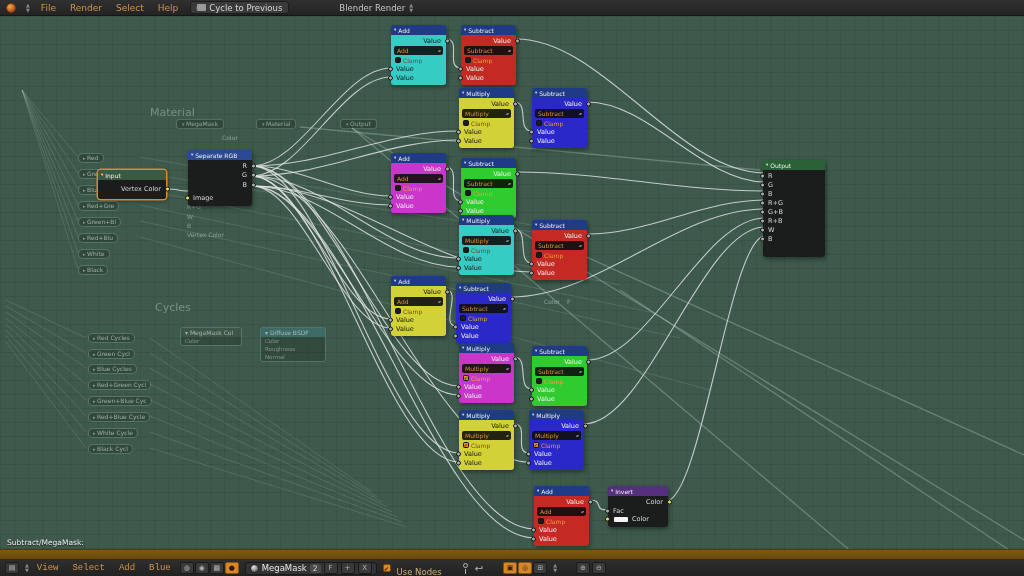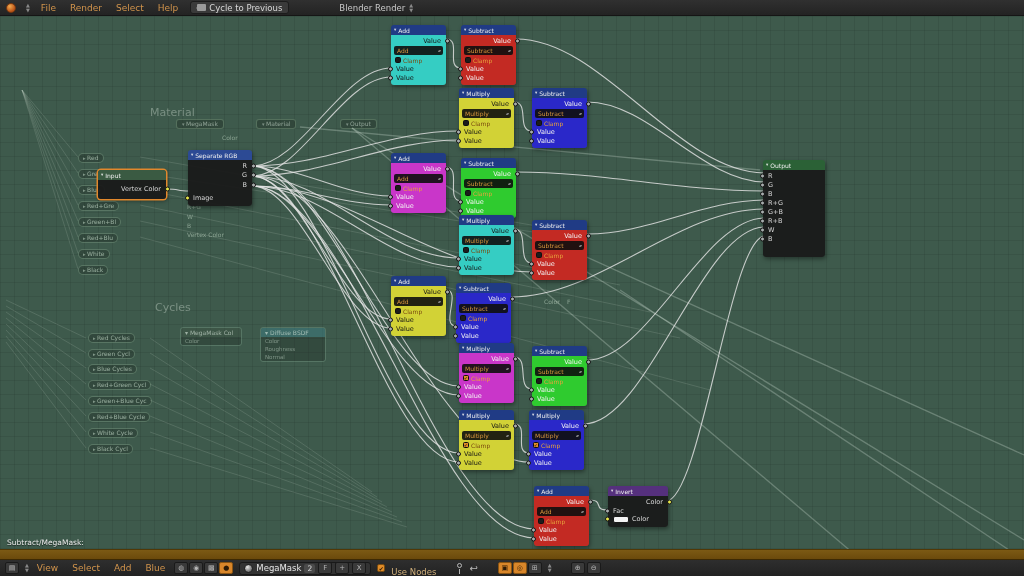--- a/index.html
+++ b/index.html
@@ -54,21 +54,21 @@
   .iobody{background:rgba(26,26,26,.94);border-radius:0 0 3px 3px;padding:1px 0 3px;}
   .iorow{height:9.5px;display:flex;align-items:center;padding:0 5px;font-size:6.5px;color:#d6d6d6;position:relative;}
   .iorow.rt{justify-content:flex-end;}
   .selected{box-shadow:0 0 0 1.5px #e2882c,1px 2px 4px rgba(0,0,0,.4);}
   .swatch{width:16px;height:7px;background:#f4f4f4;border-radius:2px;border:1px solid #1a1a1a;margin-right:3px;}
   .breadcrumb{position:absolute;left:7px;bottom:2px;font-size:7.5px;color:#ececec;text-shadow:0 1px 1px rgba(0,0,0,.6);}
 
   
   .groupbar{position:absolute;top:549px;left:0;width:1024px;height:11px;background:linear-gradient(#7c5a14,#6b4a0c);border-top:1px solid #513806;border-bottom:1px solid #3d2a04;}
   .statusbar{position:absolute;top:560px;left:0;width:1024px;height:16px;background:linear-gradient(#2e2e2e,#222);display:flex;align-items:center;gap:6px;padding:0 5px;font-size:9px;}
-  .smenu{color:#d1944c;padding:0 3px;}
+  .smenu{color:#d1944c;padding:0 3px;font-family:Liberation Mono, monospace;}
   .sbtn{height:12px;min-width:14px;border-radius:2px;background:#3a3a3a;border:1px solid #1a1a1a;color:#b5b5b5;font-size:7px;display:flex;align-items:center;justify-content:center;padding:0 2px;}
   .sbtn.on{background:#d8862a;color:#2c1a06;border-color:#8a5412;}
   .idblock{display:flex;align-items:center;gap:3px;background:#333;border:1px solid #191919;border-radius:3px;height:13px;padding:0 4px;}
   .idname{color:#e6e6e6;font-size:8.5px;}
   .idcount{background:#4a4a4a;border-radius:2px;color:#ddd;font-size:7.5px;padding:0 3px;}
   .sphere{width:9px;height:9px;border-radius:50%;background:radial-gradient(circle at 35% 30%,#e8e8e8,#6a6a6a 75%);border:1px solid #222;}
   .ckbox{width:8px;height:8px;border-radius:2px;background:#e08c28;border:1px solid #7a4c10;color:#2c1a06;font-size:6px;display:flex;align-items:center;justify-content:center;}
   .uselabel{color:#cfae7a;font-size:8.5px;margin-top:8px;}
   .pinicon{position:relative;width:7px;height:11px;}
   .pinicon i{position:absolute;top:0;left:1px;width:5px;height:5px;border:1px solid #b8b8b8;border-radius:50%;}

